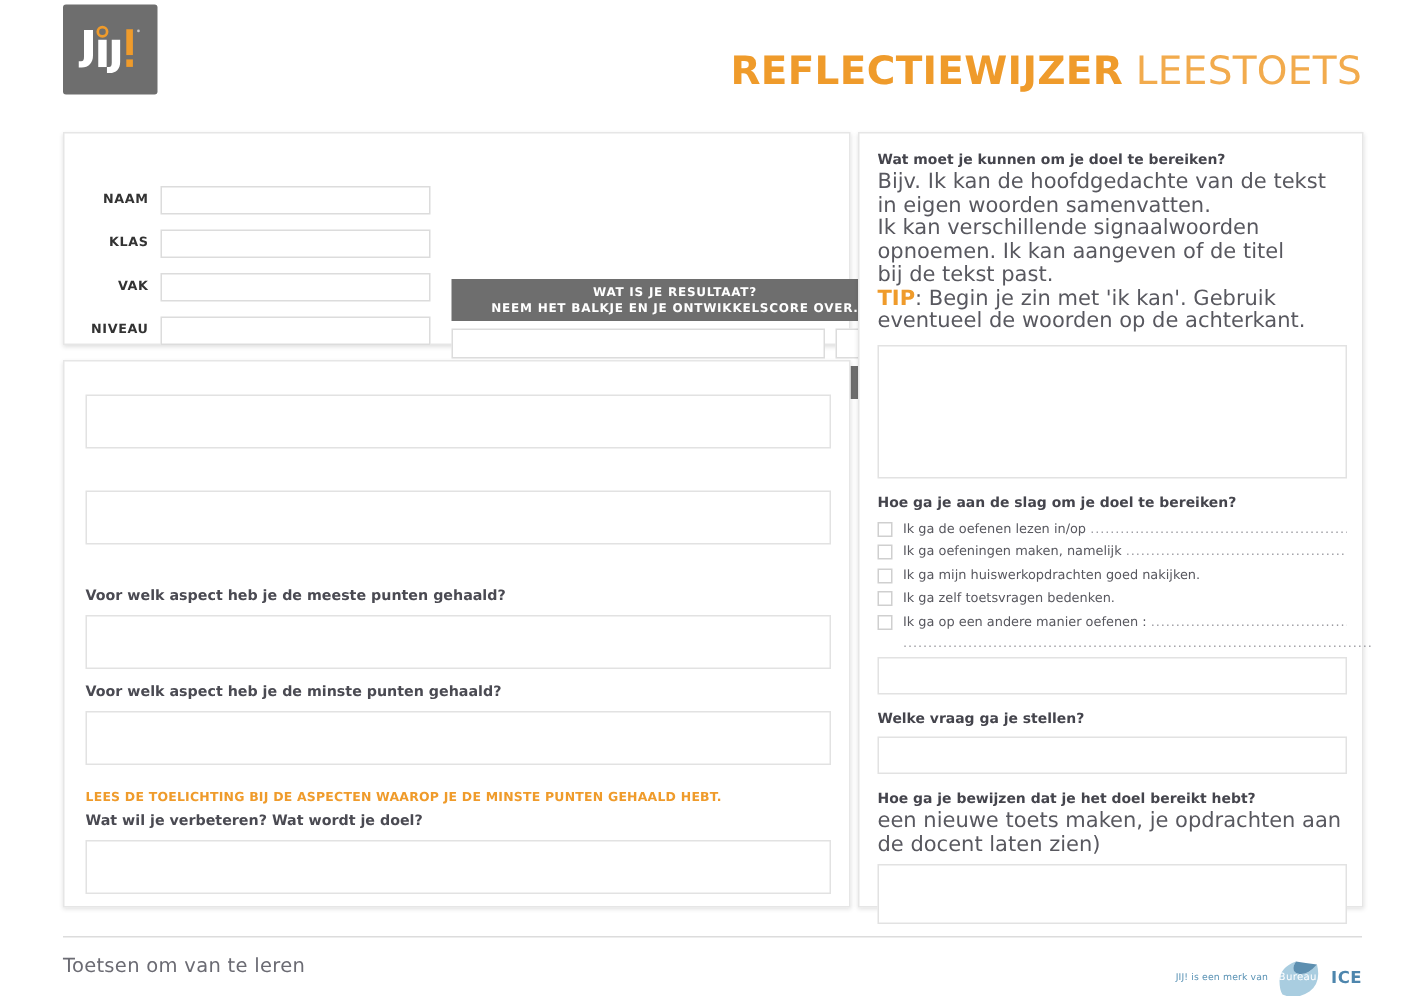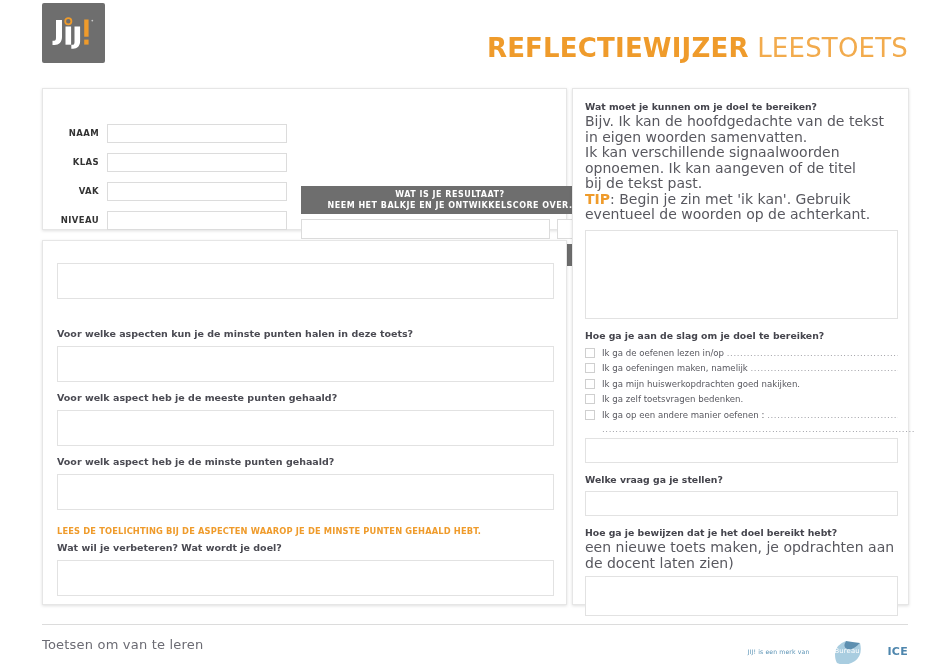--- a/index.html
+++ b/index.html
@@ -119,21 +119,21 @@
   .footer-rule {
     position:absolute; left:42px; top:624px; width:866px; height:1px; background:#dcdcdc;
   }
   .footer-tag {
     position:absolute; left:42px; top:637px;
     font-size:13px; color:#6b6b73; letter-spacing:0.2px;
     font-family:"DejaVu Sans", sans-serif;
   }
   .footer-brand {
     position:absolute; right:42px; top:638px;
-    display:flex; align-items:center; gap:20px;
+    display:flex; align-items:center; gap:2px;
   }
   .fb-text {
     font-size:6.2px; color:#5b93b5; letter-spacing:0.1px;
     font-family:"DejaVu Sans", sans-serif;
   }
   .fb-ice {
     font-size:11px; color:#4e86ad; font-weight:600; letter-spacing:0.3px;
     font-family:"DejaVu Sans", sans-serif;
   }
   .fb-drop { position:relative; width:38px; height:26px; }
@@ -229,21 +229,20 @@
     </div>
   </div>
 
   <div class="panel" id="panel-aspects">
 
     <div class="aspect-block" style="top:22px;">
       <div class="q-box" style="height:36px;"></div>
     </div>
 
     <div class="aspect-block" style="top:86px;">
-      <div class="q-label">Voor welke aspecten kun je de minste punten halen in deze toets?</div>
       <div class="q-box" style="height:36px;"></div>
     </div>
 
     <div class="aspect-block" style="top:150px;">
       <div class="q-label">Voor welk aspect heb je de meeste punten gehaald?</div>
       <div class="q-box" style="height:36px;"></div>
     </div>
 
     <div class="aspect-block" style="top:214px;">
       <div class="q-label">Voor welk aspect heb je de minste punten gehaald?</div>

